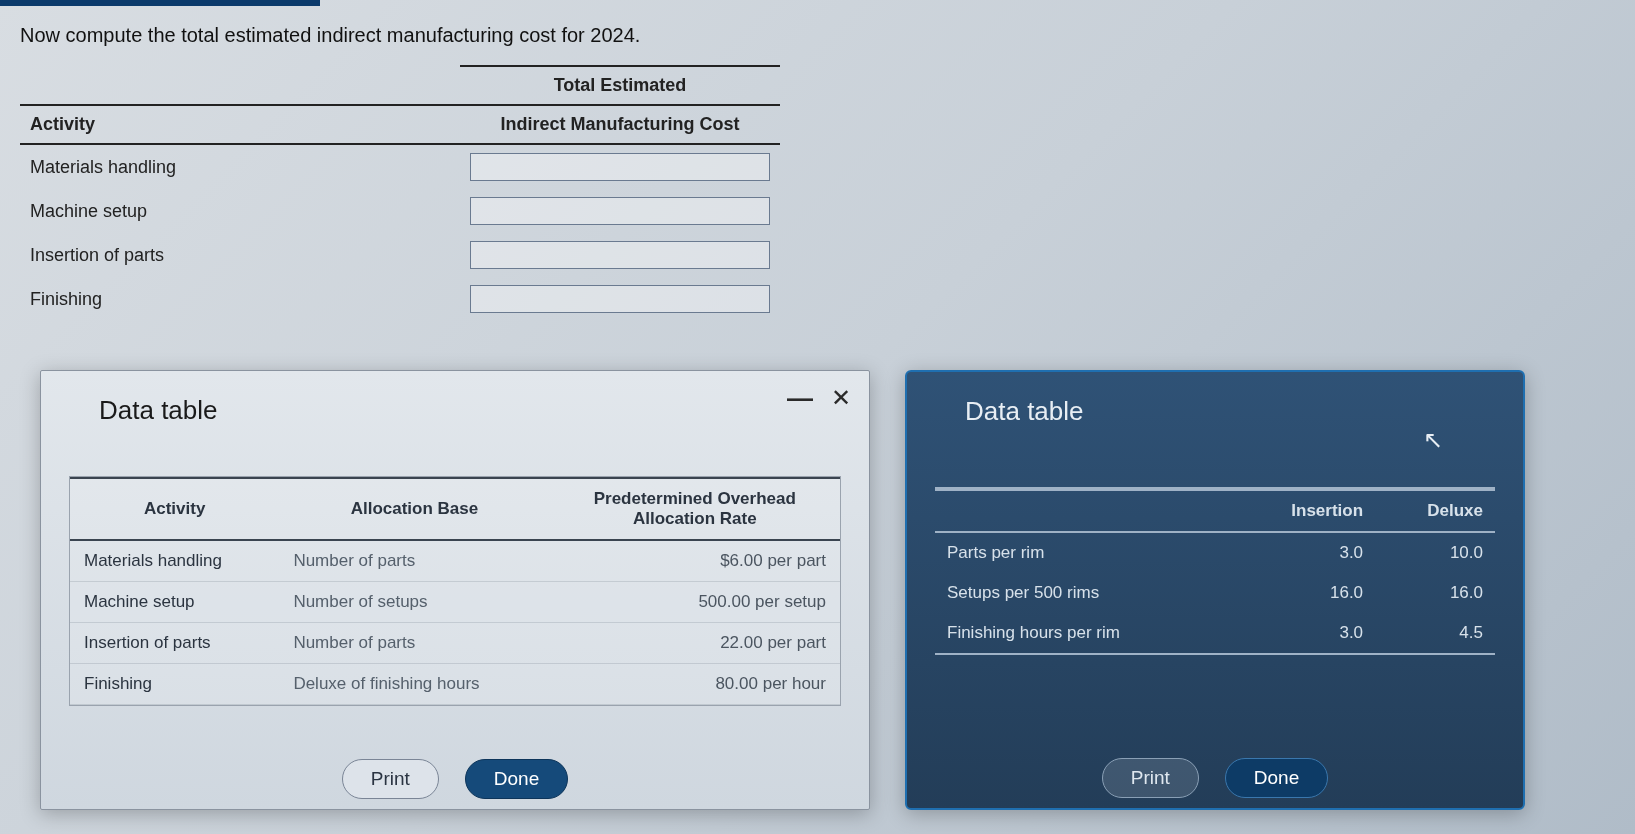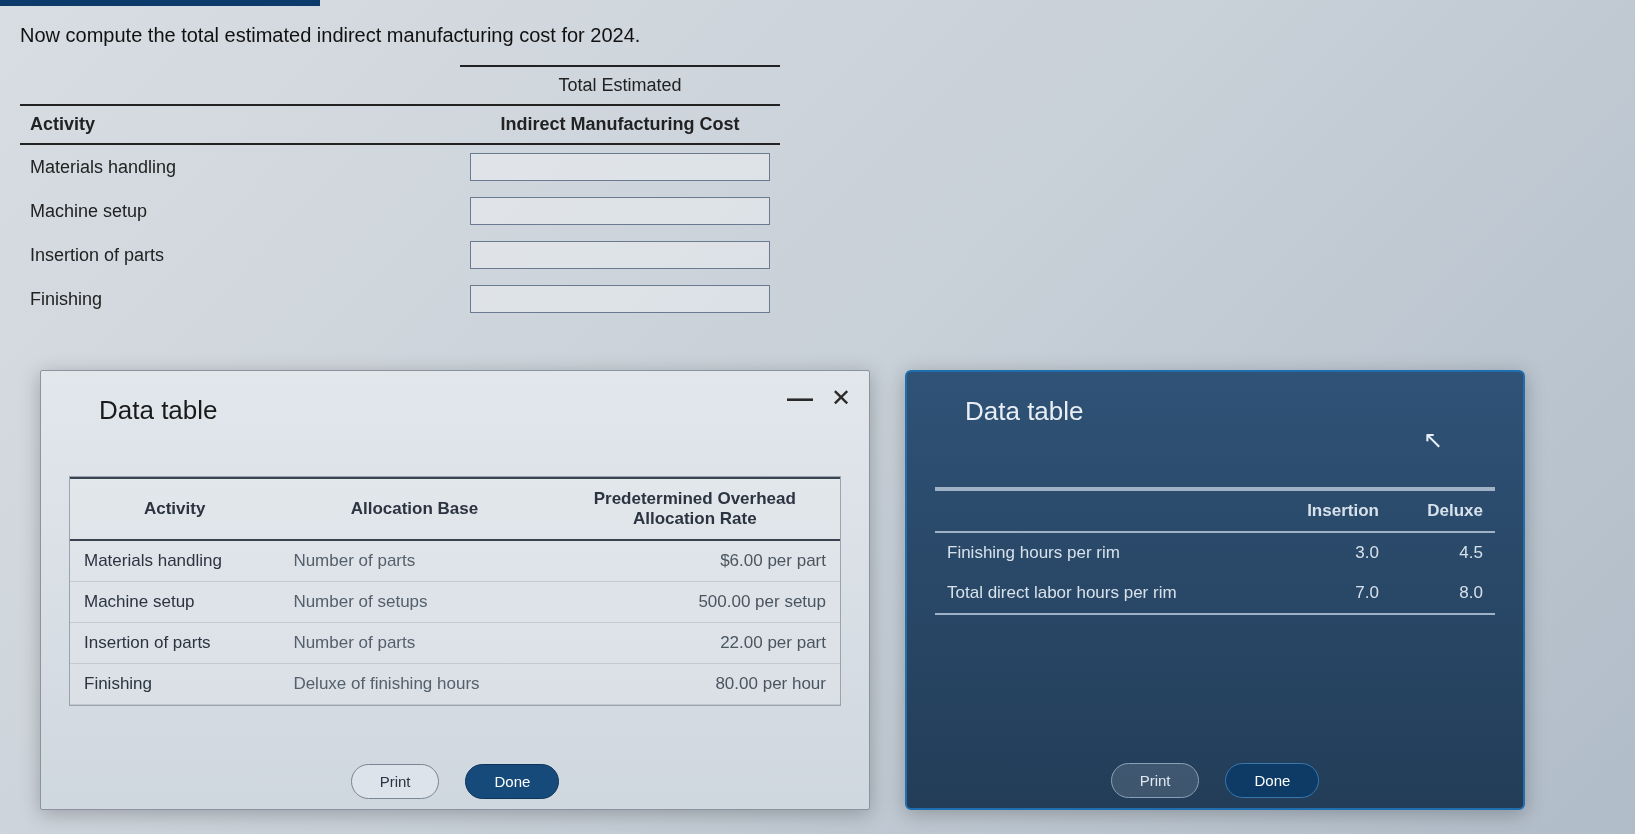--- a/index.html
+++ b/index.html
@@ -131,21 +131,21 @@
     position: absolute;
     bottom: 10px;
     display: flex;
     gap: 26px;
     justify-content: center;
     width: 100%;
   }
   .btn {
     border-radius: 22px;
     padding: 8px 28px;
-    font-size: 15px;
+    font-size: 19px;
     cursor: pointer;
     border: 1px solid #7a8596;
     background: #dde3ea;
     color: #2a3442;
   }
   .btn.primary {
     background: #154a7a;
     color: #fff;
     border: 1px solid #0d355a;
   }
@@ -162,21 +162,21 @@
 <body>
 
 <div class="top-border"></div>
 
 <div class="instruction">Now compute the total estimated indirect manufacturing cost for 2024.</div>
 
 <table class="main-table">
   <tbody>
       <tr class="mt-head-row1">
     <td></td>
-    <td class="col-cost" style="font-weight:normal;">Total Estimated</td>
+    <td class="col-cost" style="font-weight:bold;">Total Estimated</td>
   </tr>
   <tr class="mt-head-row">
     <td class="col-activity">Activity</td>
     <td class="col-cost" style="font-weight:bold;">Indirect Manufacturing Cost</td>
   </tr>
   <tr>
     <td class="row-label">Materials handling</td>
     <td>
           <input class="input-cell" value="" style="">
         </td>
@@ -257,29 +257,34 @@
     <table class="right-table">
       <thead>
         <tr>
           <th></th>
           <th>Insertion</th>
           <th>Deluxe</th>
         </tr>
       </thead>
       <tbody>
         <tr>
+          <td class="lbl">Parts per rim</td>
+          <td class="num">3.0</td>
+          <td class="num">10.0</td>
+        </tr>
+        <tr>
+          <td class="lbl">Setups per 500 rims</td>
+          <td class="num">16.0</td>
+          <td class="num">16.0</td>
+        </tr>
+        <tr>
           <td class="lbl">Finishing hours per rim</td>
           <td class="num">3.0</td>
           <td class="num">4.5</td>
         </tr>
-        <tr>
-          <td class="lbl">Total direct labor hours per rim</td>
-          <td class="num">7.0</td>
-          <td class="num">8.0</td>
-        </tr>
       </tbody>
     </table>
   </div>
   <div class="btn-row">
     <button class="btn">Print</button>
     <button class="btn primary">Done</button>
   </div>
 </div>
 
 </body></html>

